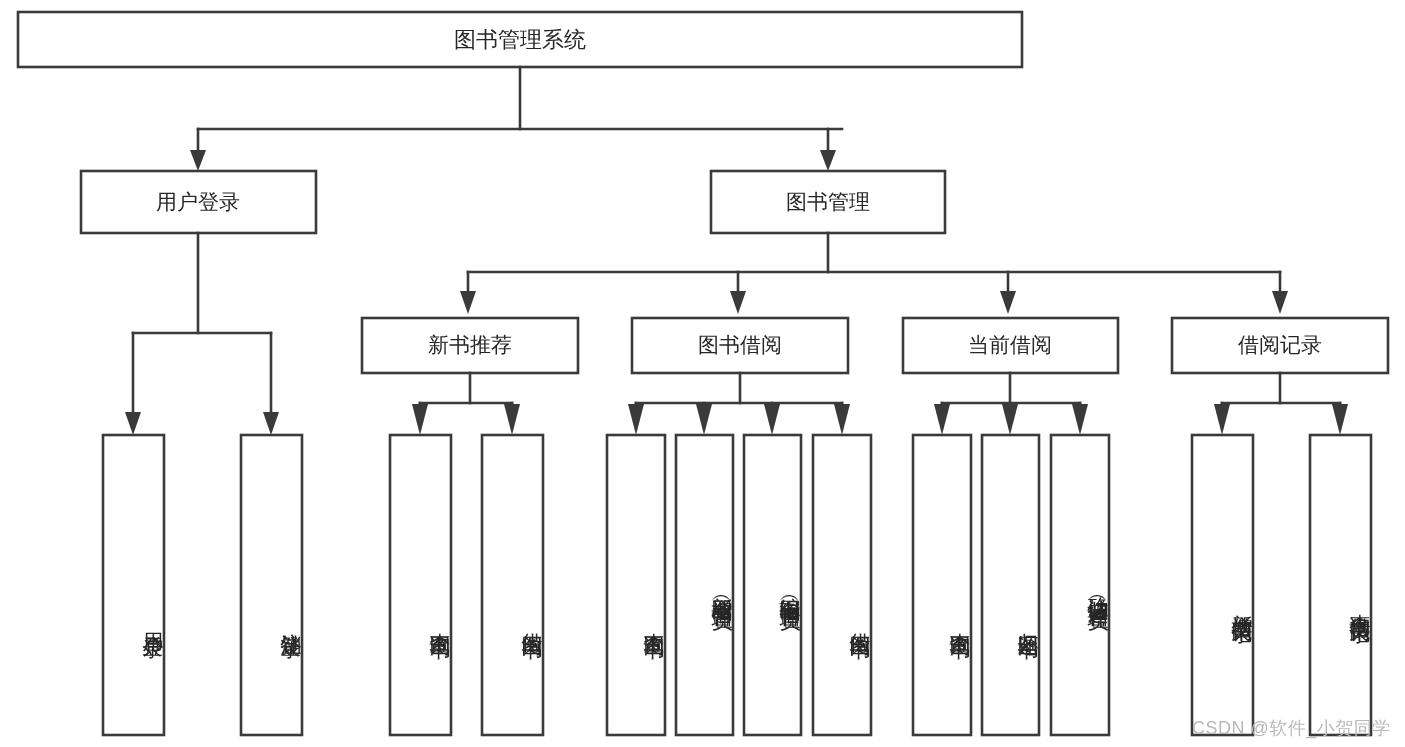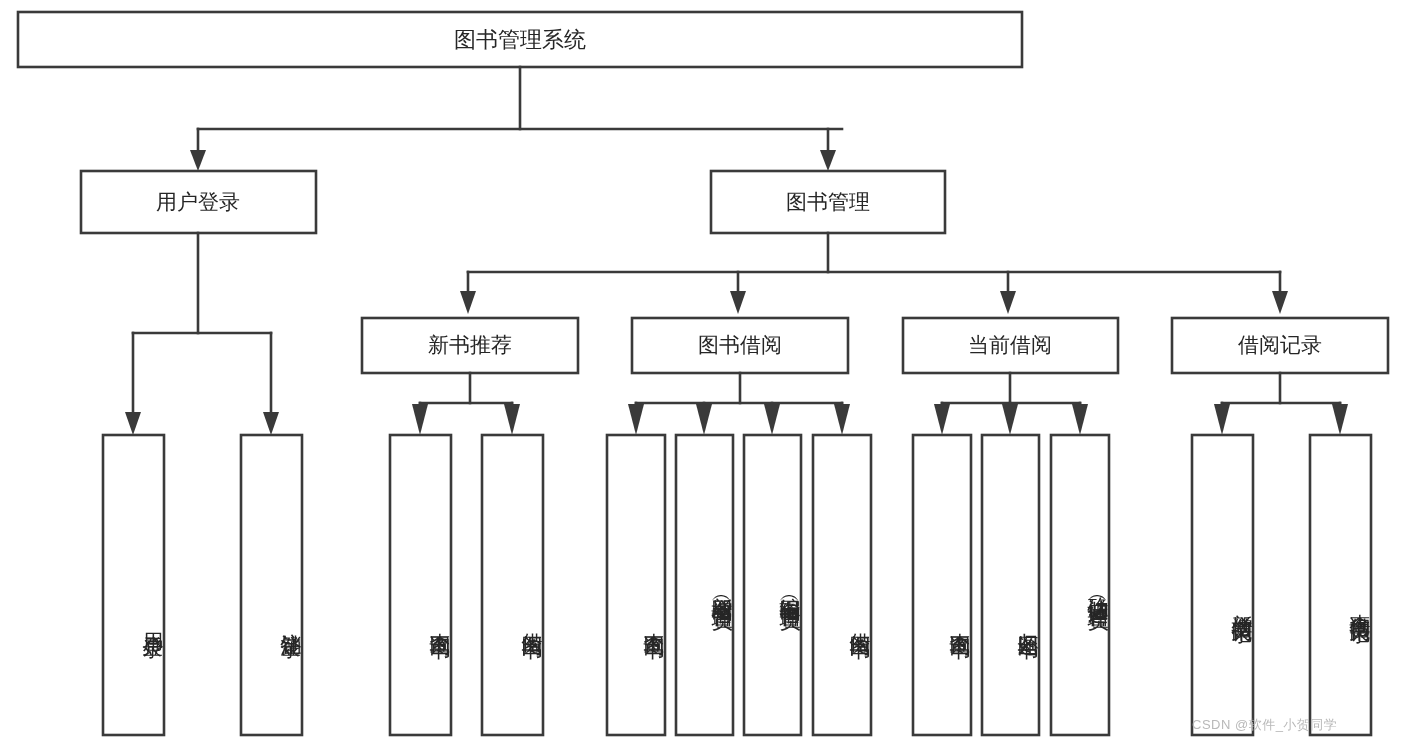--- a/index.html
+++ b/index.html
@@ -65,21 +65,21 @@
     line-height: 1.05;
     letter-spacing: 2px;
     white-space: nowrap;
     pointer-events: none;
   }
   .watermark {
     position: absolute;
     left: 1192px;
     top: 716px;
     font-family: "Liberation Sans", "DejaVu Sans", sans-serif;
-    font-size: 13px;
+    font-size: 18px;
     color: #b9b9b9;
     white-space: nowrap;
     letter-spacing: 0.5px;
   }
 </style>
 </head>
 <body>
 
 <div id="diagram-root">
 

